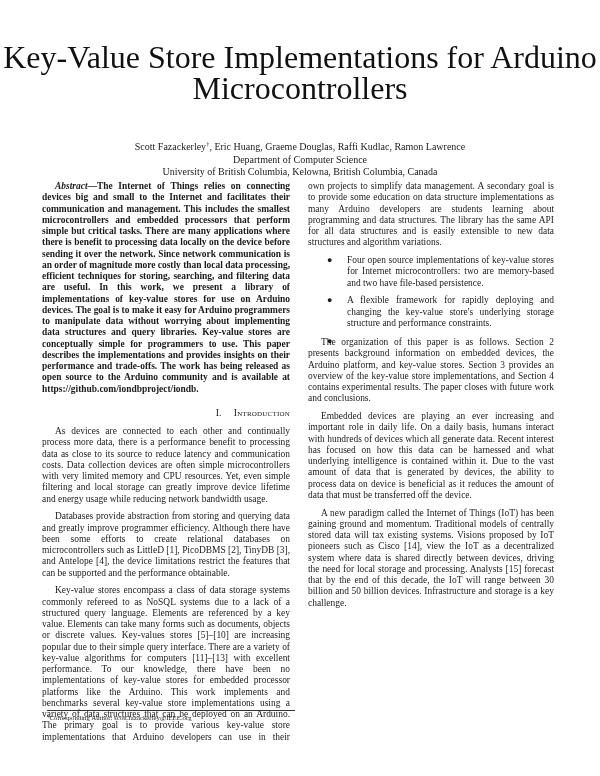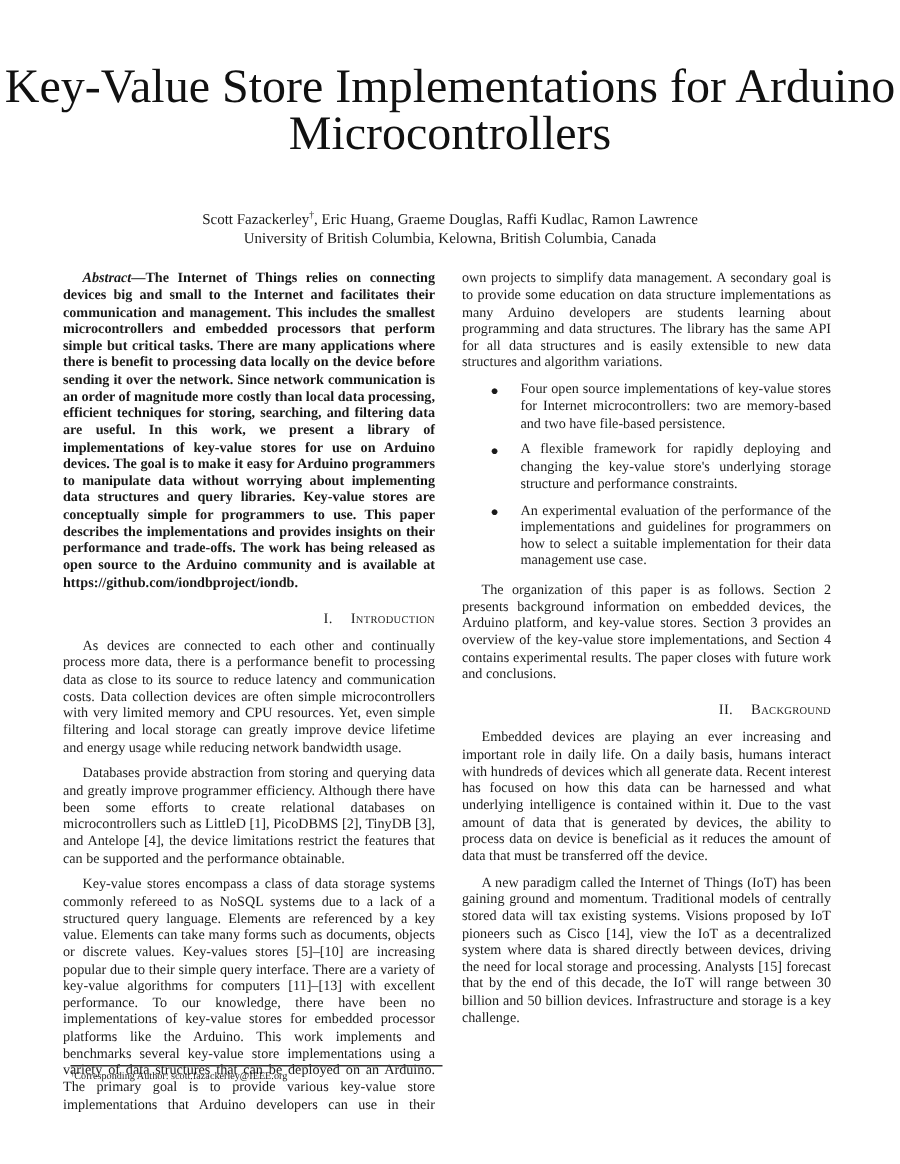--- a/index.html
+++ b/index.html
@@ -45,43 +45,43 @@
   .footnote .rule { width: 248px; height: 0; border-top: 0.7px solid #333; margin-bottom: 2px; }
   .footnote sup { font-size: 5px; vertical-align: 2px; line-height: 0; }
 </style>
 </head>
 <body>
 
 <h1 class="title">Key-Value Store Implementations for Arduino Microcontrollers</h1>
 
 <div class="authors">
   <div><span>Scott Fazackerley</span><sup>†</sup><span>, Eric Huang, Graeme Douglas, Raffi Kudlac, Ramon Lawrence</span></div>
+  <div>Department of Computer Science</div>
   <div>University of British Columbia, Kelowna, British Columbia, Canada</div>
 </div>
 
 <div class="col left">
   <p class="abstract"><span class="lead">Abstract</span><span>—The Internet of Things relies on connecting devices big and small to the Internet and facilitates their communication and management. This includes the smallest microcontrollers and embedded processors that perform simple but critical tasks. There are many applications where there is benefit to pro­cessing data locally on the device before sending it over the network. Since network communication is an order of magnitude more costly than local data processing, efficient techniques for storing, searching, and filtering data are useful. In this work, we present a library of implementations of key-value stores for use on Arduino devices. The goal is to make it easy for Arduino programmers to manipulate data without worrying about implementing data structures and query libraries. Key-value stores are conceptually simple for programmers to use. This paper describes the implementations and provides insights on their performance and trade-offs. The work has being released as open source to the Arduino community and is available at https://github.com/iondbproject/iondb.</span></p>
 
   <div class="section-head"><span class="num">I.</span><span class="sc">Introduction</span></div>
 
   <p>As devices are connected to each other and continually process more data, there is a performance benefit to processing data as close to its source to reduce latency and communication costs. Data collection devices are often simple microcontrollers with very limited memory and CPU resources. Yet, even simple filtering and local storage can greatly improve device lifetime and energy usage while reducing network bandwidth usage.</p>
   <p>Databases provide abstraction from storing and querying data and greatly improve programmer efficiency. Although there have been some efforts to create relational databases on microcontrollers such as LittleD [1], PicoDBMS [2], TinyDB [3], and Antelope [4], the device limitations restrict the features that can be supported and the performance obtain­able.</p>
   <p id="p3" style="margin-bottom: 0px; text-align-last: justify;">Key-value stores encompass a class of data storage systems commonly refereed to as NoSQL systems due to a lack of a structured query language. Elements are referenced by a key value. Elements can take many forms such as documents, objects or discrete values. Key-values stores [5]–[10] are increasing popular due to their simple query interface. There are a variety of key-value algorithms for computers [11]–[13] with excellent performance. To our knowledge, there have been no implementations of key-value stores for embedded processor platforms like the Arduino. This work implements and benchmarks several key-value store implementations using a variety of data structures that can be deployed on an Arduino. The primary goal is to provide various key-value store implementations that Arduino developers can use in their</p>
 </div>
 
 <div class="col right">
   <p class="noindent" id="p3cont">own projects to simplify data management. A secondary goal is to provide some education on data structure implementa­tions as many Arduino developers are students learning about programming and data structures. The library has the same API for all data structures and is easily extensible to new data structures and algorithm variations.</p>
   <ul class="contrib">
     <li><span class="bullet">●</span><span>Four open source implementations of key-value stores for Internet microcontrollers: two are memory-based and two have file-based persistence.</span></li>
     <li><span class="bullet">●</span><span>A flexible framework for rapidly deploying and chang­ing the key-value store's underlying storage structure and performance constraints.</span></li>
-    <li><span class="bullet">●</span><span>An experimental evaluation of the performance of the implementations and guidelines for programmers on how to select a suitable implementation for their data management use case.</span></li>
+    <li><span class="bullet">●</span></li>
   </ul>
   <p>The organization of this paper is as follows. Section 2 presents background information on embedded devices, the Arduino platform, and key-value stores. Section 3 provides an overview of the key-value store implementations, and Section 4 contains experimental results. The paper closes with future work and conclusions.</p>
 
-  <div class="section-head"><span class="num">II.</span><span class="sc">Background</span></div>
 
   <p>Embedded devices are playing an ever increasing and important role in daily life. On a daily basis, humans interact with hundreds of devices which all generate data. Recent interest has focused on how this data can be harnessed and what underlying intelligence is contained within it. Due to the vast amount of data that is generated by devices, the ability to process data on device is beneficial as it reduces the amount of data that must be transferred off the device.</p>
   <p>A new paradigm called the Internet of Things (IoT) has been gaining ground and momentum. Traditional models of centrally stored data will tax existing systems. Visions pro­posed by IoT pioneers such as Cisco [14], view the IoT as a decentralized system where data is shared directly between devices, driving the need for local storage and processing. Analysts [15] forecast that by the end of this decade, the IoT will range between 30 billion and 50 billion devices. Infrastructure and storage is a key challenge.</p>
 </div>
 
 <div class="footnote">
   <div class="rule"></div>
   <sup>†</sup><span>Corresponding Author: scott.fazackerley@IEEE.org</span>
 </div>
 

